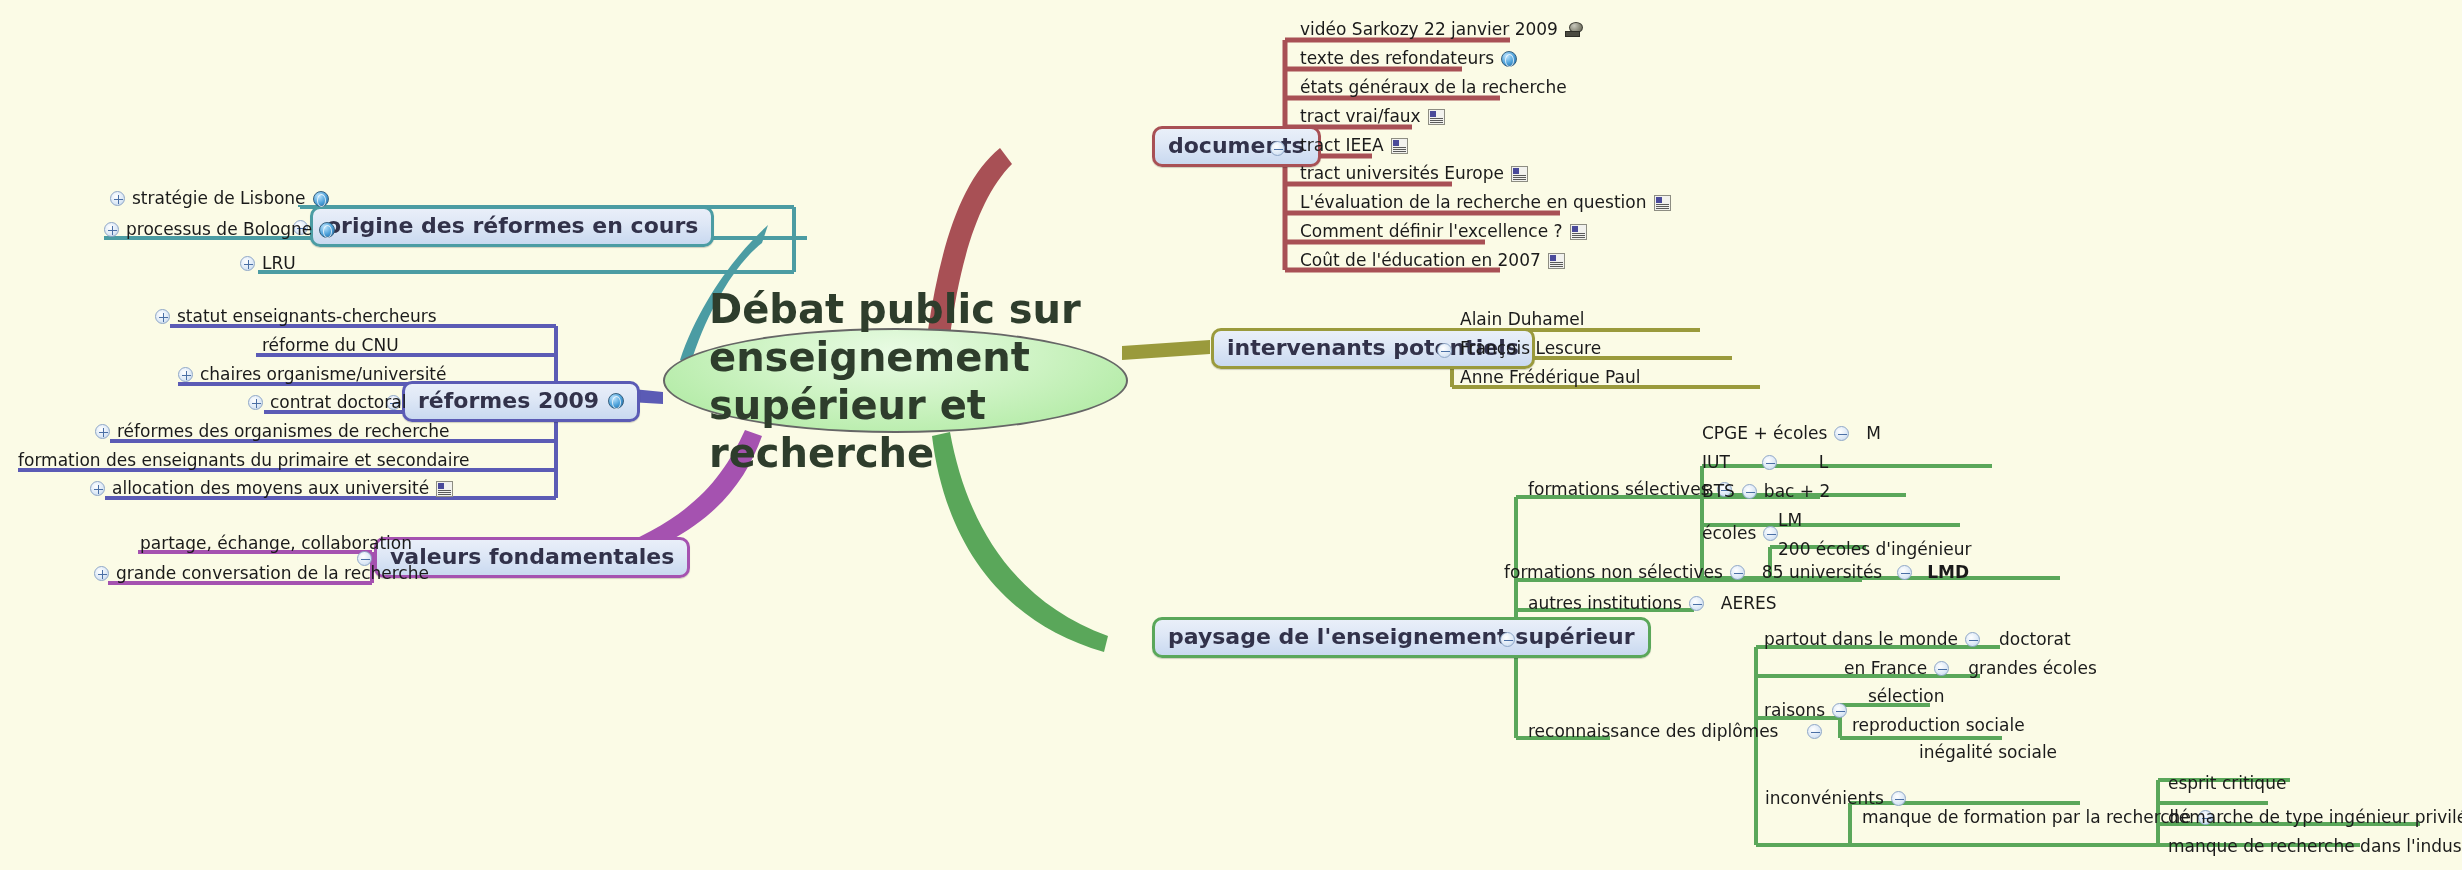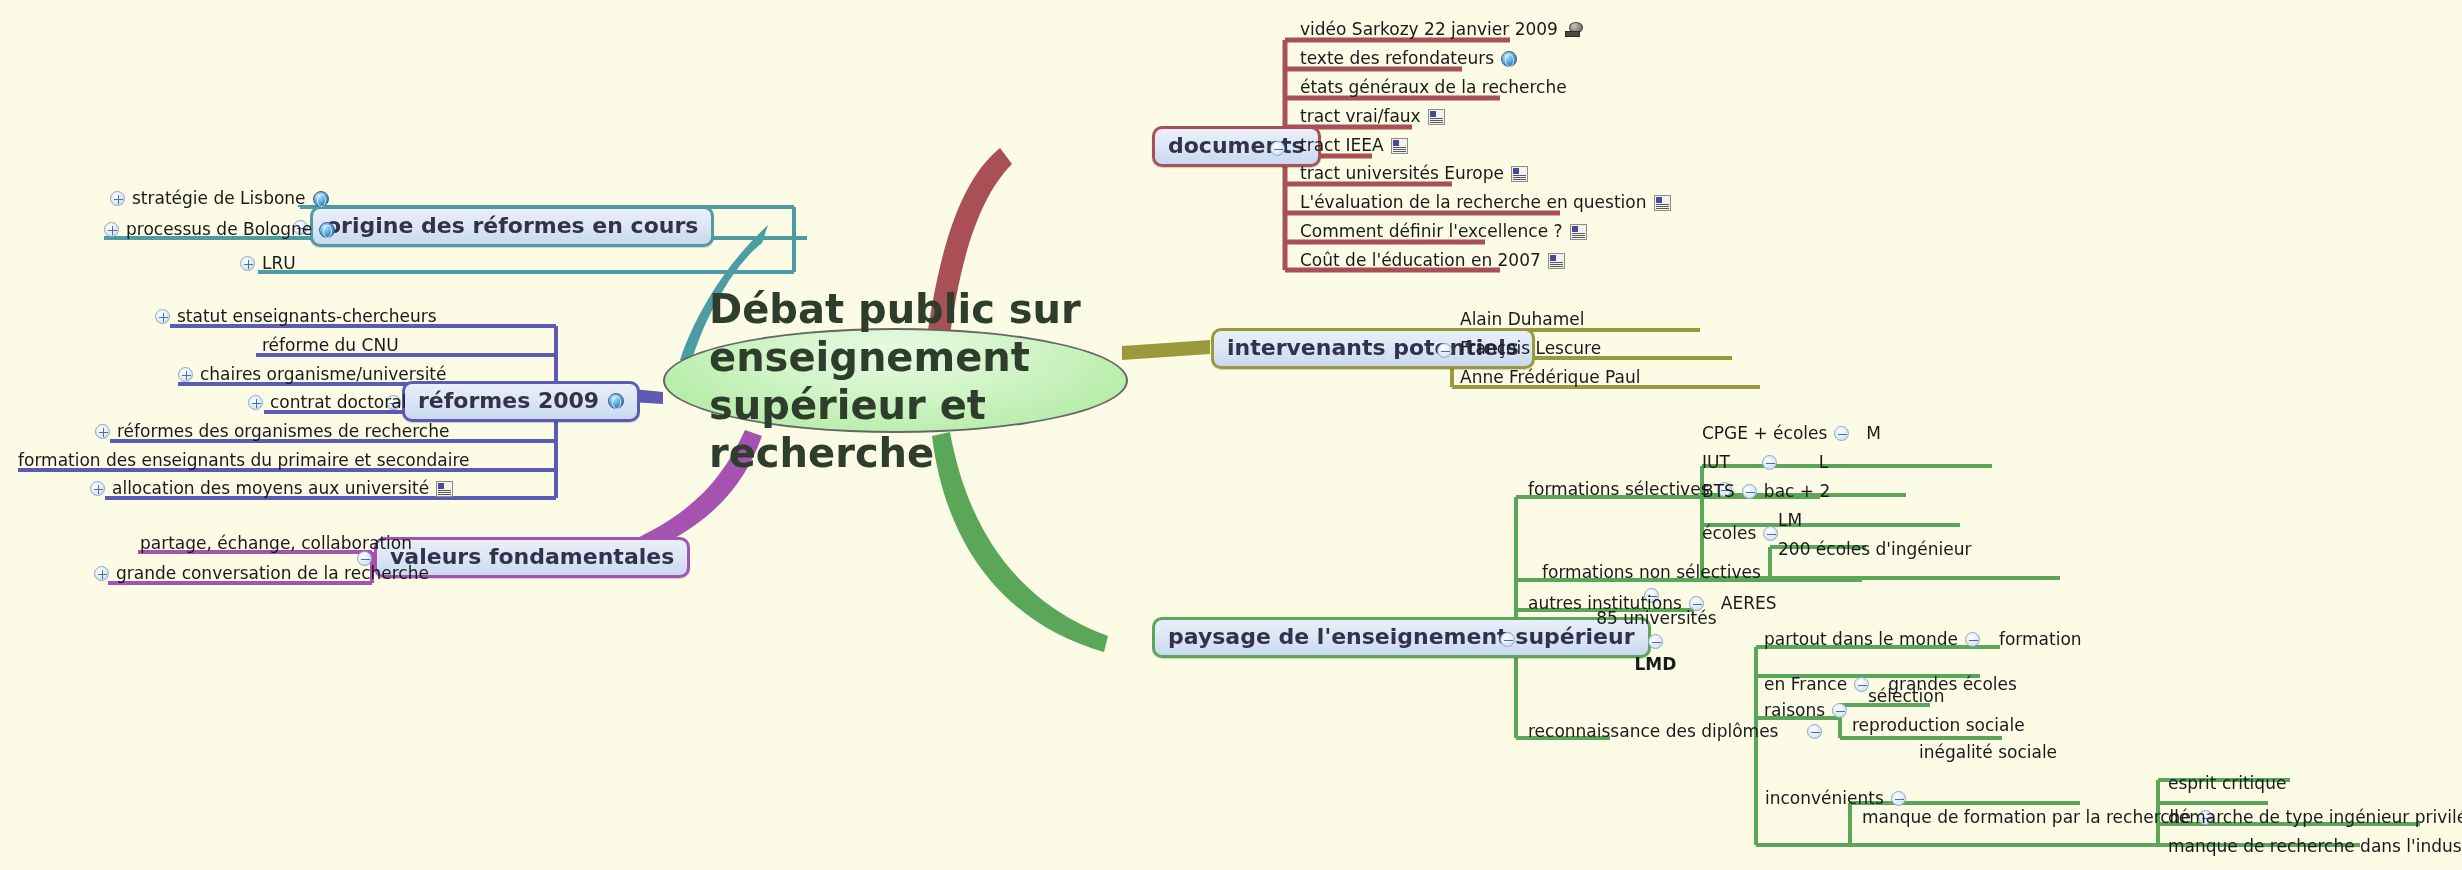--- a/index.html
+++ b/index.html
@@ -386,44 +386,44 @@
     <span>écoles</span>
     <span class="bul"></span>
   </div>
   <div class="leaf" style="left:1778px;top:512px;">
     <span>LM</span>
   </div>
   <div class="leaf" style="left:1778px;top:541px;">
     <span>200 écoles d'ingénieur</span>
   </div>
 
-  <div class="leaf" style="left:1542px;top:564px;flex-direction:column;">
+  <div class="leaf" style="left:1504px;top:564px;">
     <span>formations non sélectives</span>
     <span class="bul"></span>
     <span style="margin-left:10px;">85 universités</span>
     <span class="bul" style="margin-left:8px;"></span>
     <b style="margin-left:8px;">LMD</b>
   </div>
 
   <div class="leaf" style="left:1528px;top:595px;">
     <span>autres institutions</span>
     <span class="bul"></span>
     <span style="margin-left:10px;">AERES</span>
   </div>
 
   <div class="leaf" style="left:1528px;top:723px;">
     <span>reconnaissance des diplômes</span>
     <span class="bul" style="margin-left:22px;"></span>
   </div>
   <div class="leaf" style="left:1764px;top:631px;">
     <span>partout dans le monde</span>
     <span class="bul"></span>
-    <span style="margin-left:12px;">formation</span>
-  </div>
-  <div class="leaf" style="left:1764px;top:660px;margin-top:16px;">
+    <span style="margin-left:12px;">doctorat</span>
+  </div>
+  <div class="leaf" style="left:1844px;top:660px;">
     <span>en France</span>
     <span class="bul"></span>
     <span style="margin-left:12px;">grandes écoles</span>
   </div>
   <div class="leaf" style="left:1764px;top:702px;">
     <span>raisons</span>
     <span class="bul"></span>
   </div>
   <div class="leaf" style="left:1868px;top:688px;">
     <span>sélection</span>

